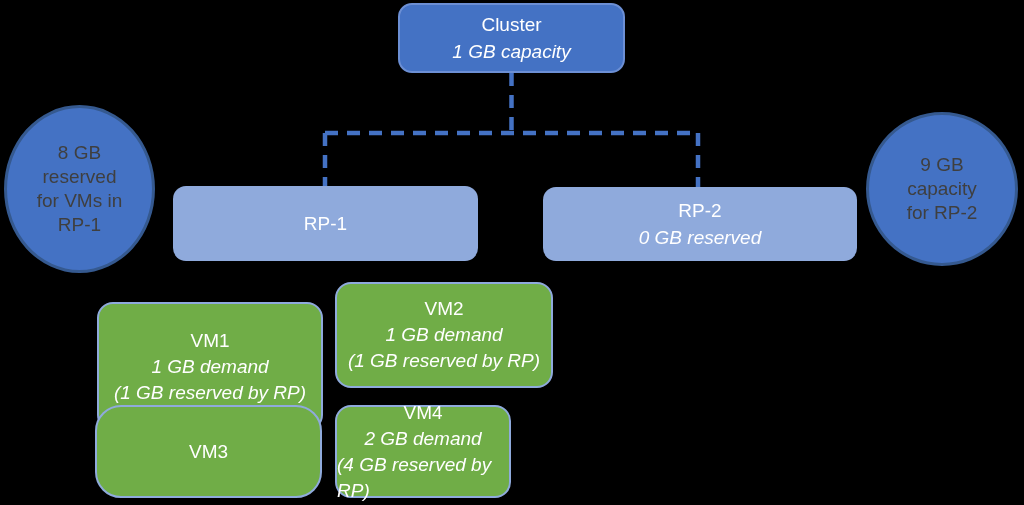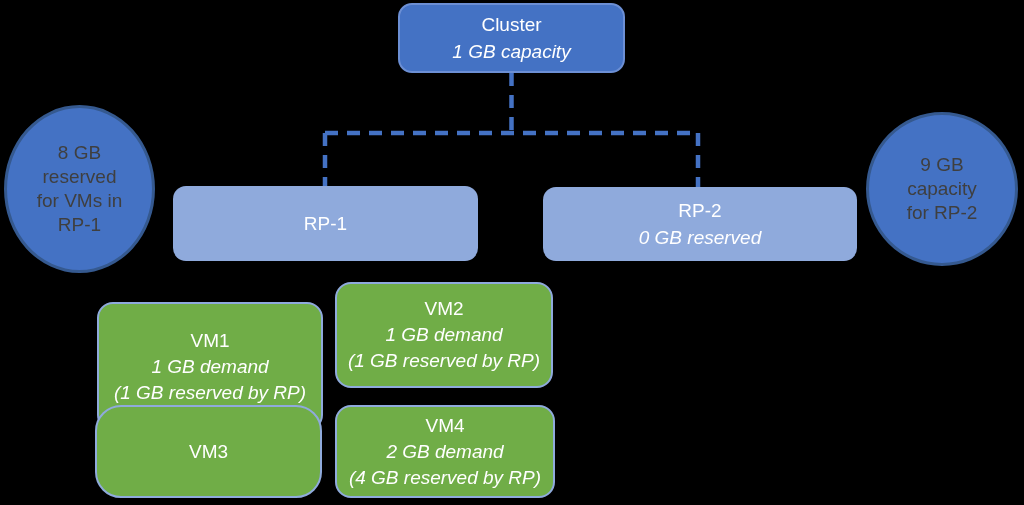--- a/index.html
+++ b/index.html
@@ -54,21 +54,21 @@
   .rp2{left:543px;top:187px;width:314px;height:74px;}
   .vm{
     background:var(--vm-fill);
     border:2px solid var(--vm-border);
     border-radius:16px;
     font-size:19px;line-height:26px;
   }
   .vm1{left:97px;top:282px;width:226px;height:129px;margin-top:20px;}
   .vm2{left:335px;top:282px;width:218px;height:106px;}
   .vm3{left:95px;top:405px;width:227px;height:93px;border-radius:26px;}
-  .vm4{left:335px;top:405px;width:220px;height:93px;}
+  .vm4{left:335px;top:405px;width:176px;height:93px;}
   .badge{
     background:var(--circle-fill);
     border:3px solid var(--circle-border);
     border-radius:50%;
     color:var(--text-dark);
     font-size:19px;line-height:24px;
   }
   .badge-left{left:4px;top:105px;width:151px;height:168px;}
   .badge-right{left:866px;top:112px;width:152px;height:154px;}
   .sub{font-style:italic;}

